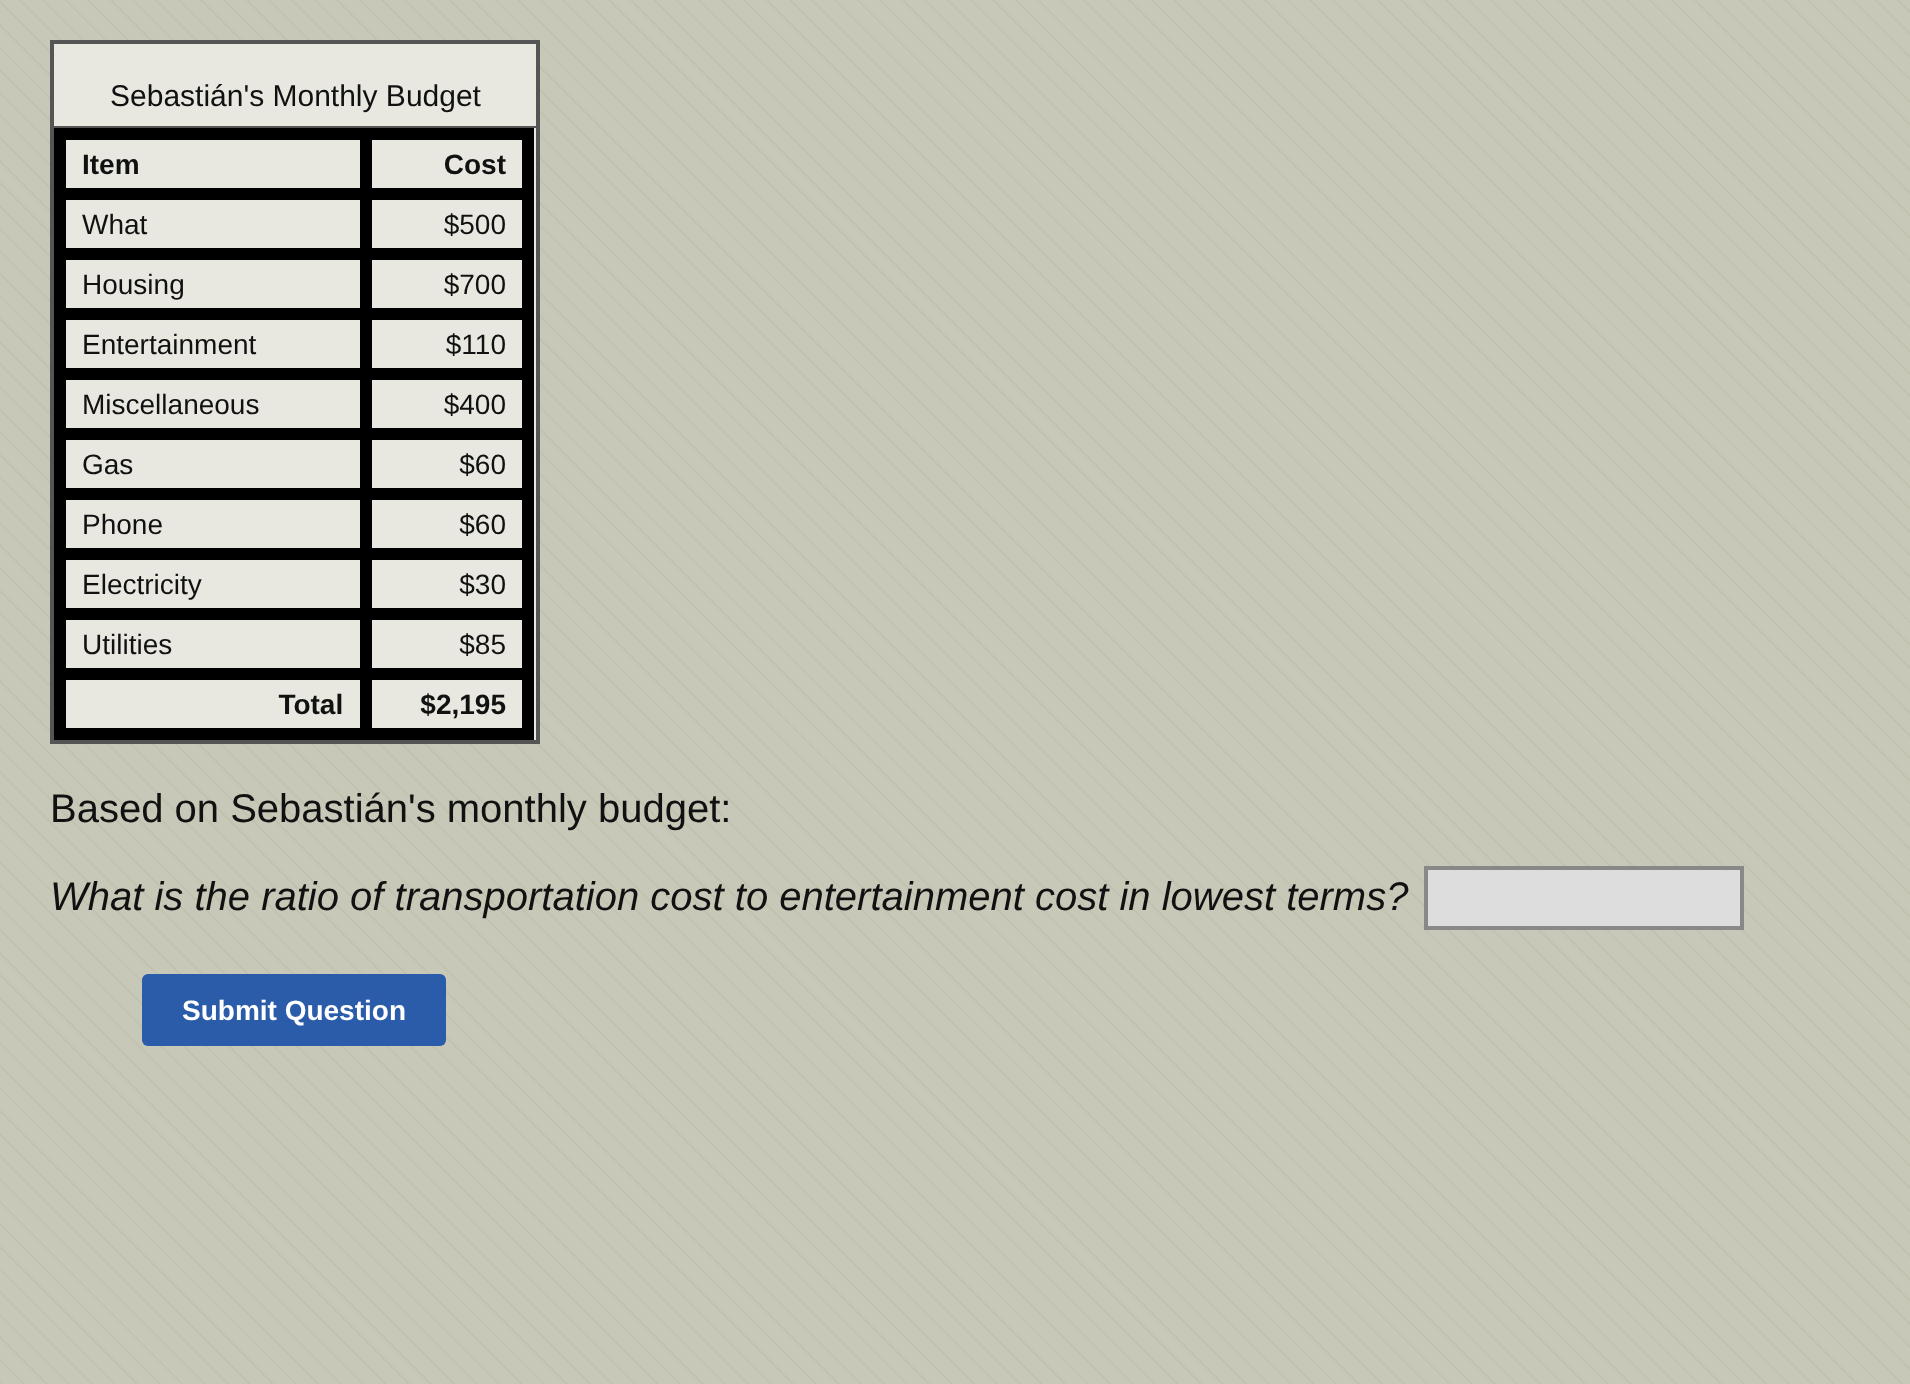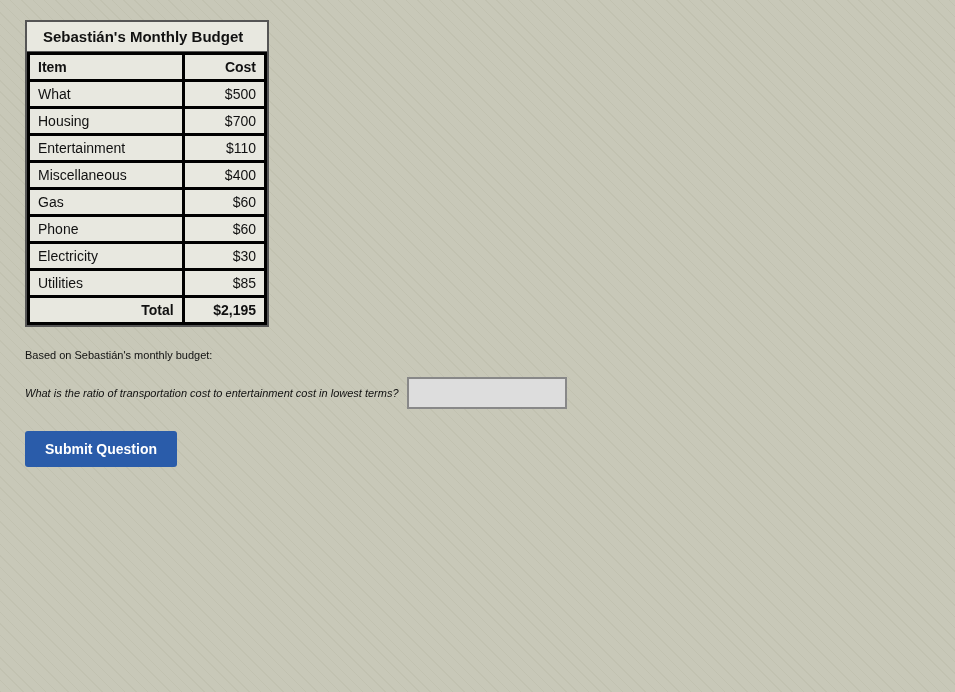--- a/index.html
+++ b/index.html
@@ -26,34 +26,35 @@
       color: #111;
     }
 
     .table-container {
       display: inline-block;
       background: #e8e8e0;
       border: 2px solid #555;
     }
 
     .table-title {
-      padding: 6px 16px;
+      padding: 6px 28px;
       font-size: 15px;
-      font-weight: bold;
+      font-weight: normal;
       background: #e8e8e0;
       border-bottom: 1px solid #555;
+      margin-top: 12px;
     }
 
     table {
       border-collapse: collapse;
       min-width: 240px;
     }
 
     table td {
-      border: 3px solid #000000;
+      border: 6px solid #000000;
       padding: 4px 8px;
       background: #e8e8e0;
       font-size: 14px;
     }
 
     table td:first-child {
       width: 150px;
     }
 
     table td:last-child {
@@ -66,21 +67,21 @@
     }
 
     .total-row td {
       font-weight: bold;
       border-top: 2px solid #555;
       text-align: right;
     }
 
     .question-section {
       margin-top: 22px;
-      font-size: 11px;
+      font-size: 20px;
       color: #111;
     }
 
     .question-intro {
       margin-bottom: 16px;
     }
 
     .question-line {
       display: flex;
       align-items: center;
@@ -100,20 +101,21 @@
     .submit-btn {
       margin-top: 22px;
       background: #2a5caa;
       color: white;
       border: none;
       padding: 10px 20px;
       font-size: 14px;
       font-weight: bold;
       cursor: pointer;
       border-radius: 3px;
+      margin-left: 46px;
     }
   </style>
 </head>
 <body>
 
 
 
 <div class="table-container">
   <div class="table-title">Sebastián's Monthly Budget</div>
   <table>

